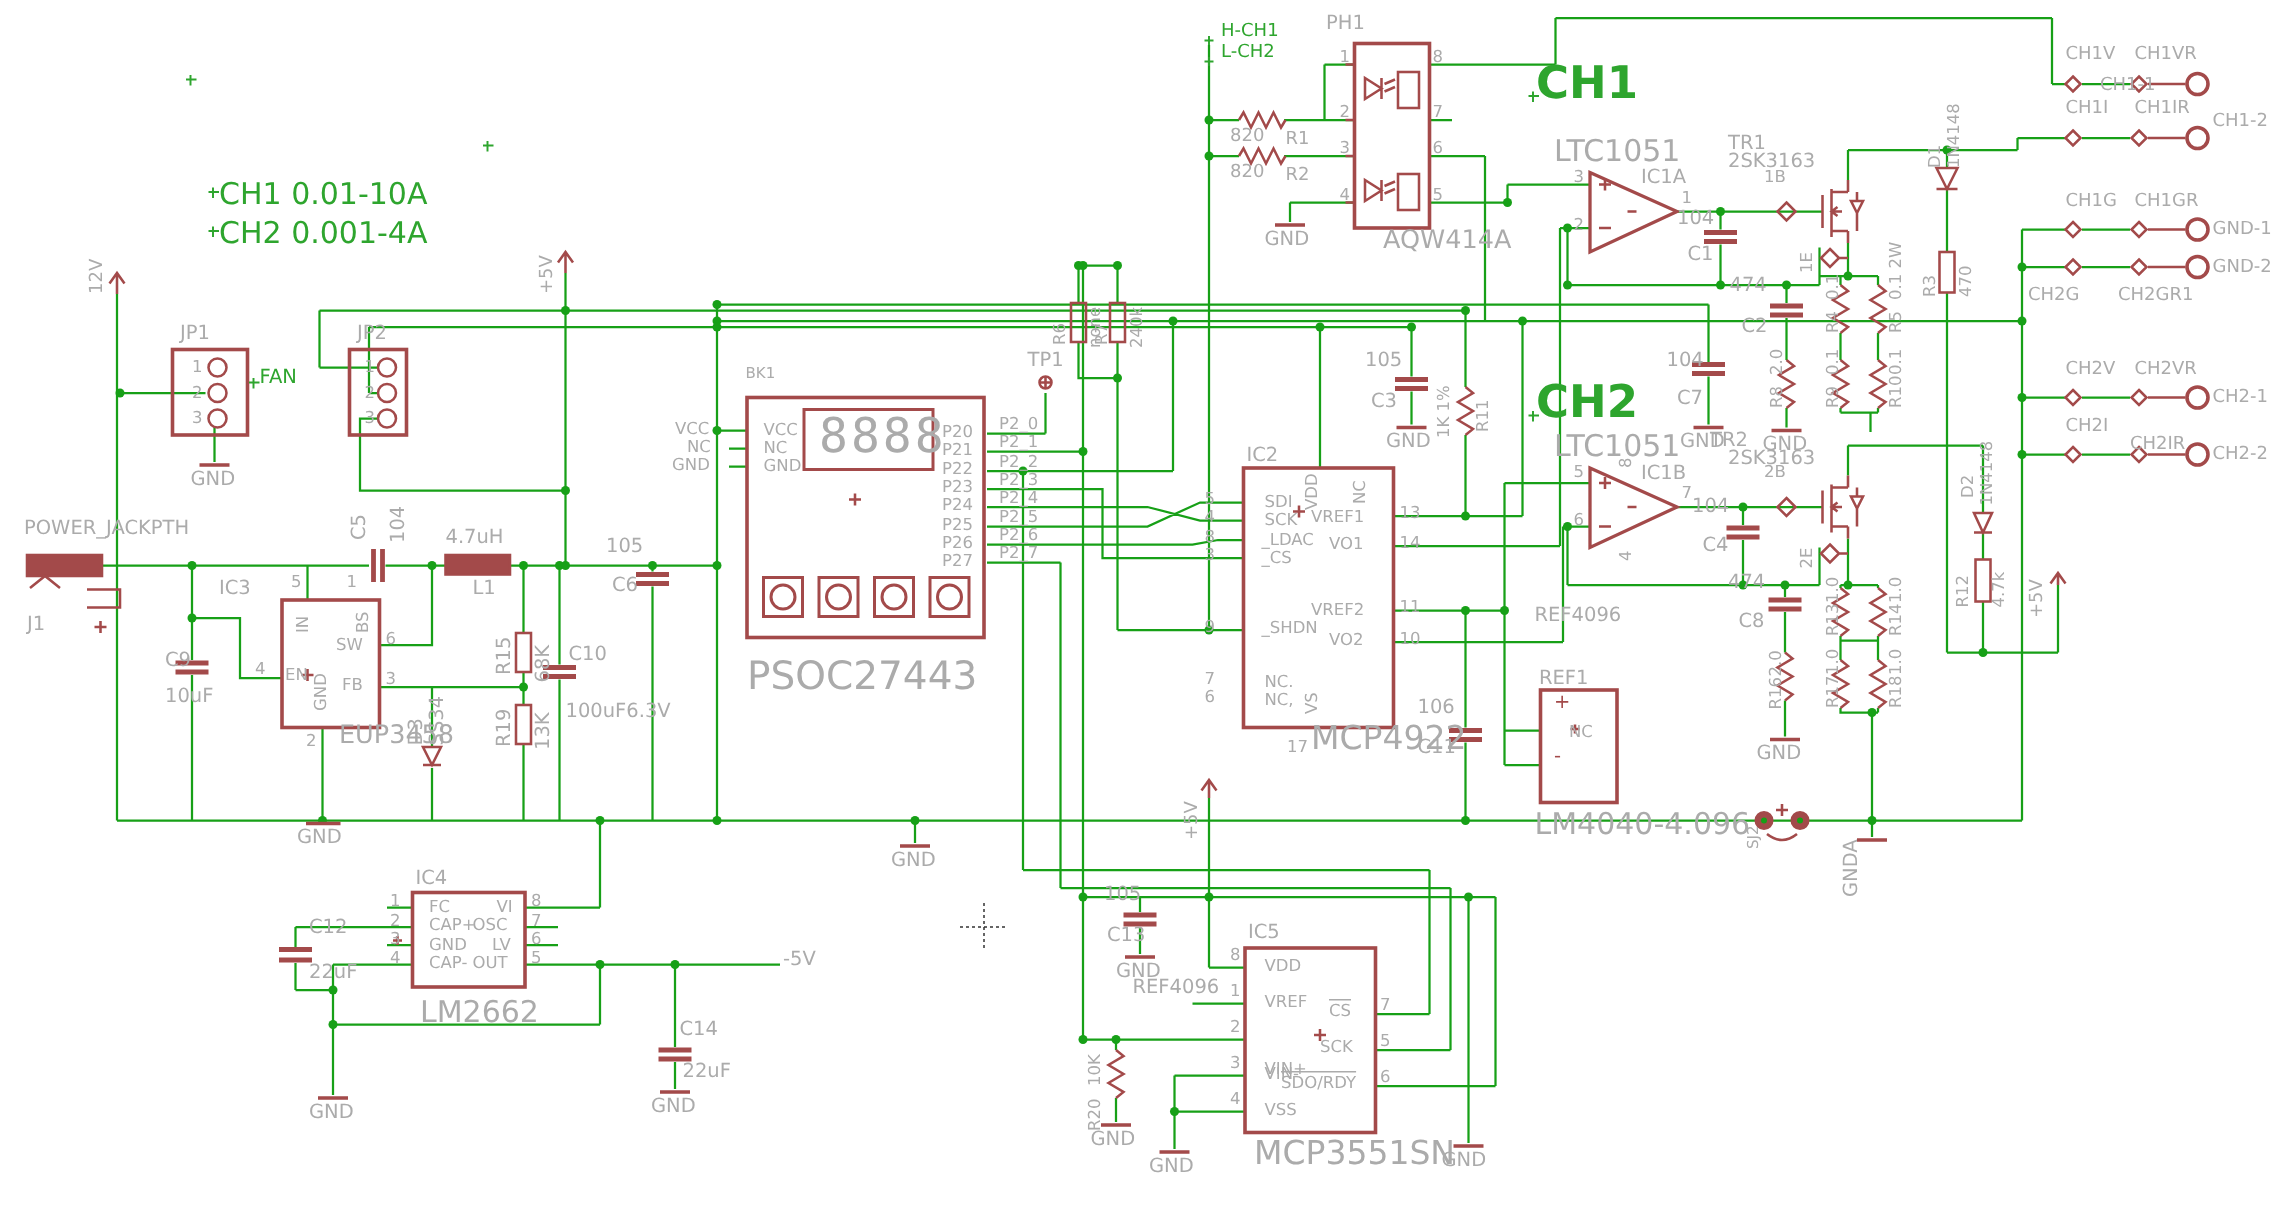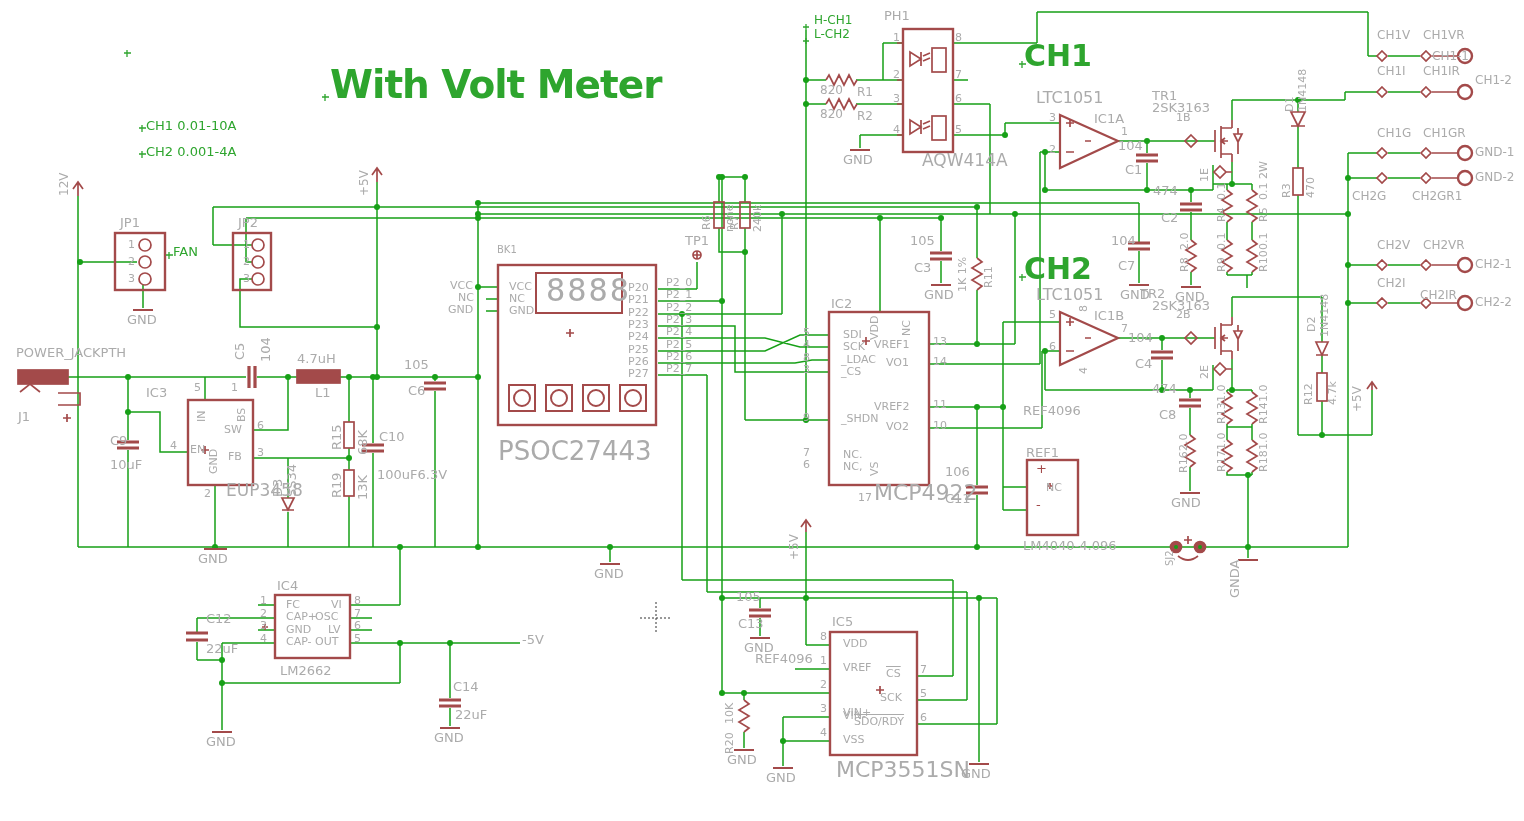--- a/index.html
+++ b/index.html
@@ -4,21 +4,21 @@
 <style>
   html,body{margin:0;padding:0;background:#ffffff}
   #canvas{position:relative;width:1524px;height:821px;background:#fff;overflow:hidden;
           font-family:"DejaVu Sans",sans-serif}
   svg{position:absolute;left:0;top:0}
   .t{position:absolute;font:13px "DejaVu Sans",sans-serif;color:#ababab;white-space:nowrap;line-height:1.05}
   .gn{color:#2ea52e}
   .rd{color:#a34a4a}
   .v{transform:rotate(-90deg);transform-origin:0 0}
   .s10{font-size:10px}.s11{font-size:11px}.s12{font-size:12px}
-  .s17{font-size:17px}.s19{font-size:16px}.s20{font-size:13px}
+  .s17{font-size:17px}.s19{font-size:20px}.s20{font-size:20px}
   .s22{font-size:22px}.s26{font-size:26px}
   .s30{font-size:30px;font-weight:bold}
   .title{font-size:39px;font-weight:bold;letter-spacing:-1px}
   .seg{font-family:"DejaVu Sans Mono",monospace;font-size:32px;letter-spacing:2px}
   .ov{text-decoration:overline}
 </style>
 </head>
 <body>
 
 <div id="canvas">
@@ -286,21 +286,20 @@
     <path d="M124,53h7 M127,50v7 M322,97h7 M325,94v7 M139,128h7 M142,125v7 M139,154h7 M142,151v7
              M166,255h7 M169,252v7 M803,27h6 M806,24v6 M803,41h6 M806,38v6
              M1019,64h7 M1022,61v7 M1019,277h7 M1022,274v7"></path>
   </g>
 
   <g stroke="#333" stroke-width="1" stroke-dasharray="2,2">
     <path d="M640,618H672 M656,602V634"></path>
   </g>
 </svg>
 
-<span class="t gn title" style="left:330px;top:65px">With Volt Meter</span>
 <span class="t gn s20" style="left:146px;top:119px">CH1 0.01-10A</span>
 <span class="t gn s20" style="left:146px;top:145px">CH2 0.001-4A</span>
 
 <span class="t gn" style="left:173px;top:245px">FAN</span>
 <span class="t gn s12" style="left:814px;top:14px">H-CH1</span>
 <span class="t gn s12" style="left:814px;top:28px">L-CH2</span>
 <span class="t gn s30" style="left:1024px;top:40px">CH1</span>
 <span class="t gn s30" style="left:1024px;top:253px">CH2</span>
 
 <span class="t v s12" style="left:58px;top:196px">12V</span>
@@ -324,21 +323,21 @@
 <span class="t" style="left:961px;top:767px">GND</span>
 <span class="t" style="left:1171px;top:496px">GND</span>
 <span class="t v" style="left:1228px;top:598px">GNDA</span>
 
 <span class="t" style="left:1023px;top:404px">REF4096</span>
 <span class="t" style="left:755px;top:652px">REF4096</span>
 <span class="t" style="left:685px;top:234px">TP1</span>
 
 <span class="t s12" style="left:1377px;top:29px">CH1V</span>
 <span class="t s12" style="left:1423px;top:29px">CH1VR</span>
-<span class="t s12" style="left:1432px;top:50px">CH1-1</span>
+<span class="t s12" style="left:1400px;top:50px">CH1-1</span>
 <span class="t s12" style="left:1377px;top:65px">CH1I</span>
 <span class="t s12" style="left:1423px;top:65px">CH1IR</span>
 <span class="t s12" style="left:1475px;top:74px">CH1-2</span>
 <span class="t s12" style="left:1377px;top:127px">CH1G</span>
 <span class="t s12" style="left:1423px;top:127px">CH1GR</span>
 <span class="t s12" style="left:1475px;top:146px">GND-1</span>
 <span class="t s12" style="left:1475px;top:171px">GND-2</span>
 <span class="t s12" style="left:1352px;top:190px">CH2G</span>
 <span class="t s12" style="left:1412px;top:190px">CH2GR1</span>
 <span class="t s12" style="left:1377px;top:239px">CH2V</span>

